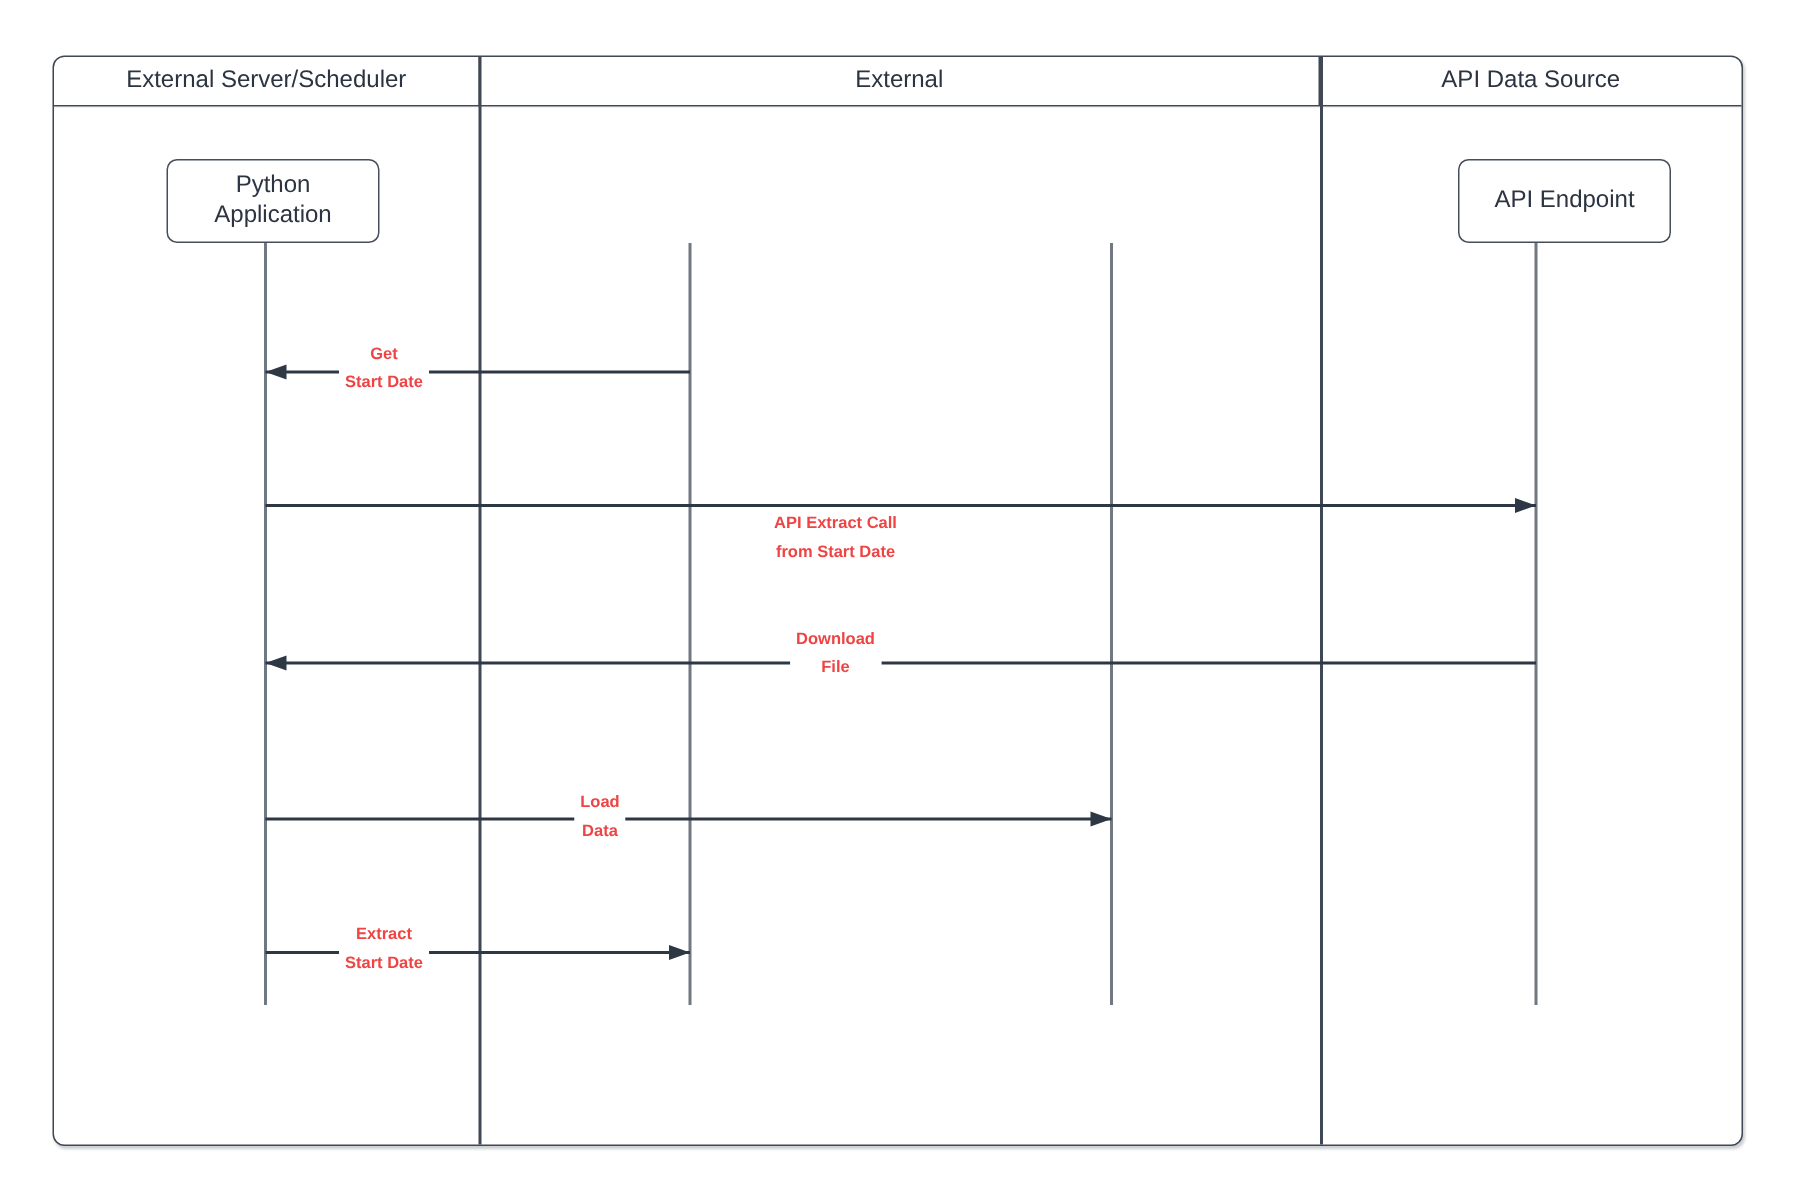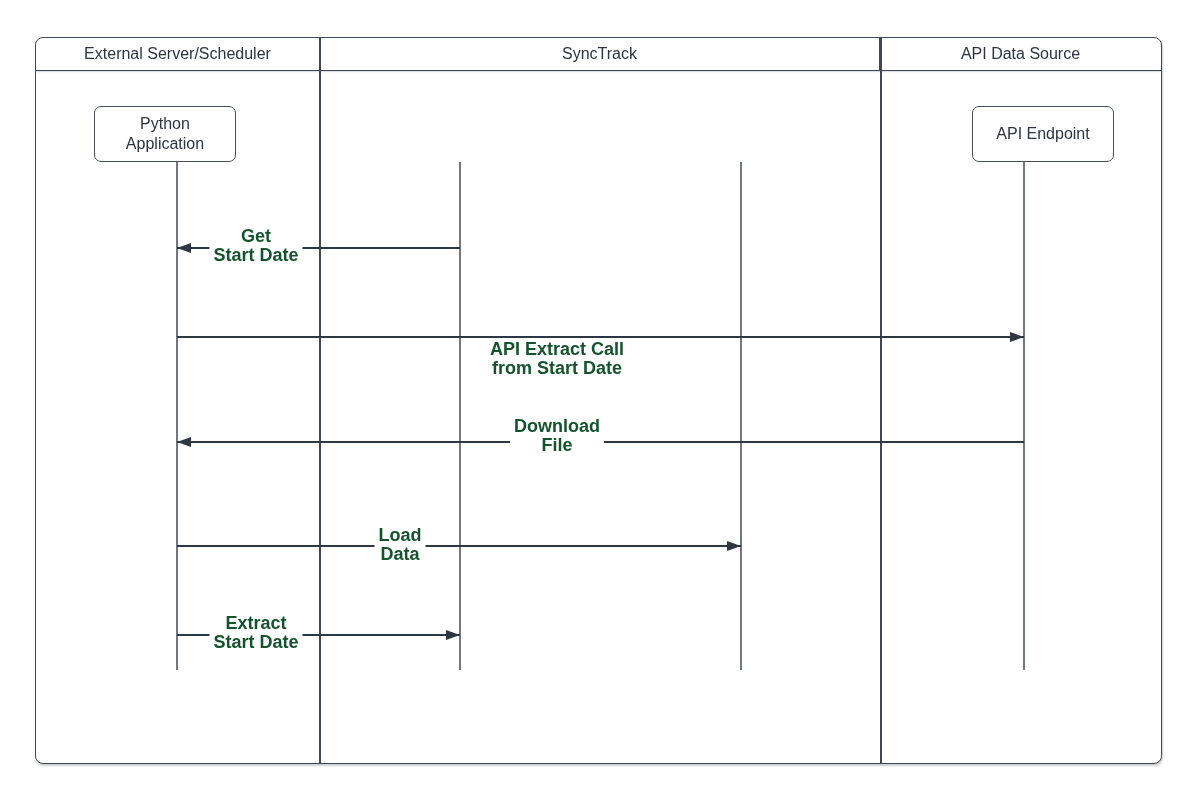--- a/index.html
+++ b/index.html
@@ -44,41 +44,41 @@
   .lifeline{
     position:absolute;top:162px;height:508px;width:1.5px;background:#707882;z-index:1;
   }
   
   .msg-line{position:absolute;height:2px;background:#2e3744;z-index:2;}
   .arrowhead{position:absolute;width:0;height:0;z-index:2;}
   .ah-left{border-top:5px solid transparent;border-bottom:5px solid transparent;border-right:14px solid #2e3744;}
   .ah-right{border-top:5px solid transparent;border-bottom:5px solid transparent;border-left:14px solid #2e3744;}
   .msg-label{
     position:absolute;transform:translate(-50%,-50%);
-    background:#ffffff;text-align:center;font-size:18px;font-weight:bold;
-    line-height:19px;color:#14532d;padding:0 4px;white-space:nowrap;z-index:4;
+    background:#ffffff;text-align:center;font-size:11px;font-weight:bold;
+    line-height:19px;color:#ef4444;padding:0 4px;white-space:nowrap;z-index:4;
   }
   .msg-label span{display:block;}
 </style>
 </head>
 <body>
 
 <div id="canvas">
 
   <div class="frame">
     <div class="header-band">
       <div class="header-cell hc-1">External Server/Scheduler</div>
-      <div class="header-cell hc-2">SyncTrack</div>
+      <div class="header-cell hc-2">External</div>
       <div class="header-cell hc-3">API Data Source</div>
     </div>
     <div class="lane-divider ld-1"></div>
     <div class="lane-divider ld-2"></div>
   </div>
 
-  <div class="actor" style="left:94px;text-align:center;">
+  <div class="actor" style="left:111px;text-align:center;">
     <span>Python</span>
     <span>Application</span>
   </div>
   <div class="actor" style="left:953px;margin-left:19px;">
     <span>API Endpoint</span>
     <span></span>
   </div>
 
   <div class="lifeline" style="left:176px;"></div>
   <div class="lifeline" style="left:459px;"></div>

